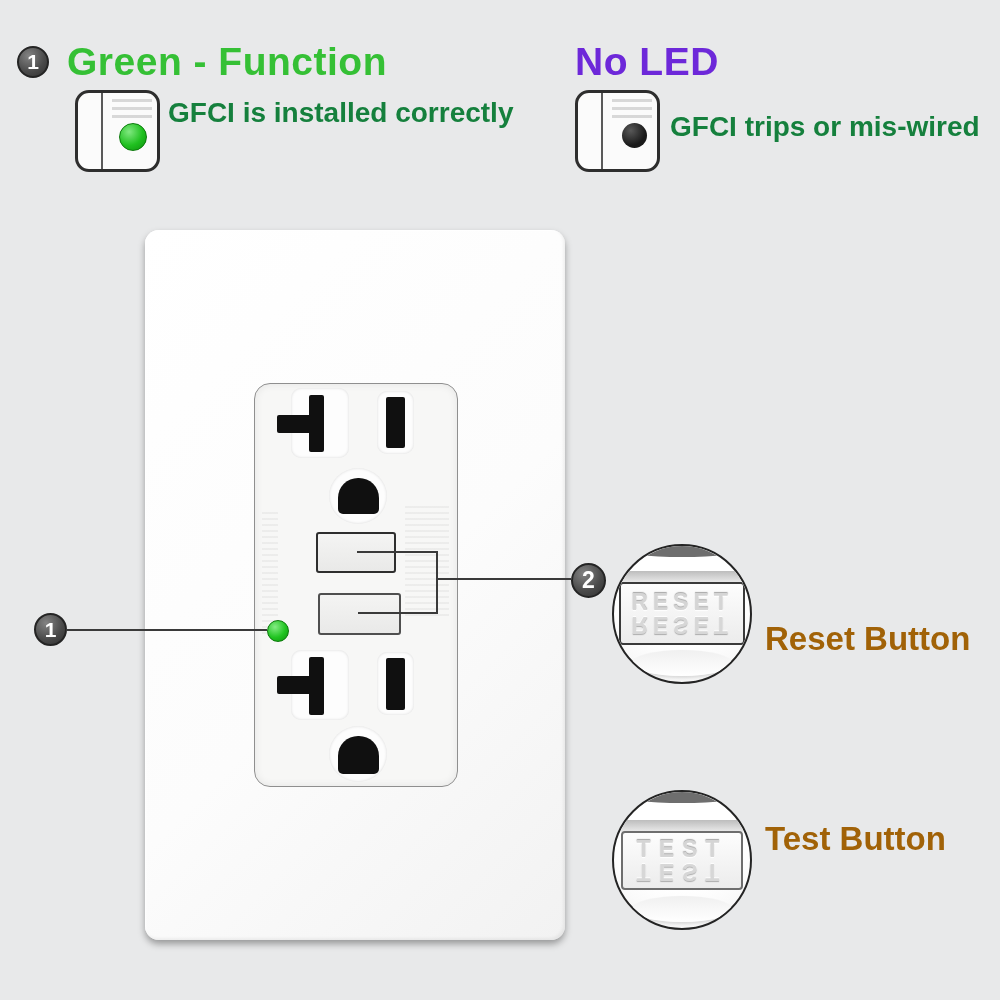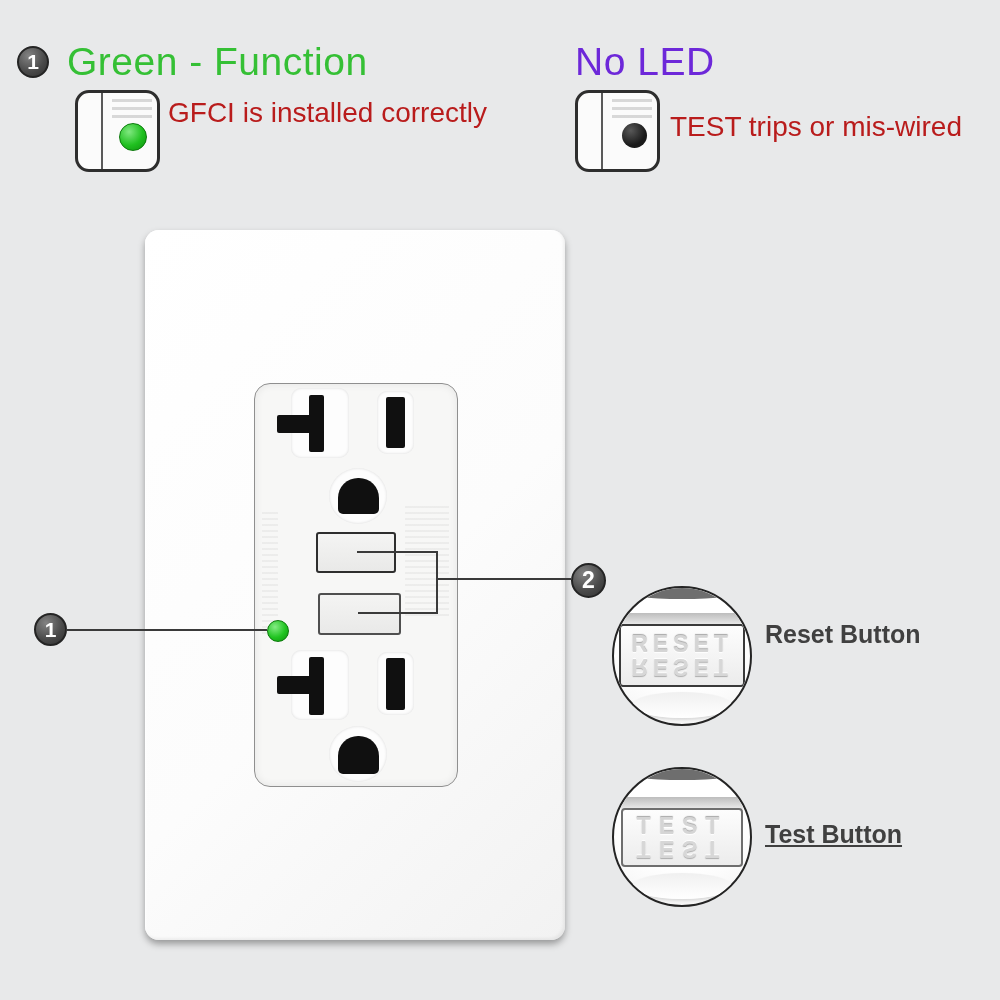--- a/index.html
+++ b/index.html
@@ -9,24 +9,24 @@
   
   .badge{position:absolute;border-radius:50%;
     background:radial-gradient(circle at 35% 28%, #838383, #4a4a4a 58%, #2f2f2f);
     color:#fff;font-weight:bold;display:flex;align-items:center;justify-content:center;
     border:2px solid #242424;box-sizing:border-box;}
   .badge-hdr{left:17px;top:46px;width:32px;height:32px;font-size:21px;}
   .badge-led{left:34px;top:613px;width:33px;height:33px;font-size:21px;}
   .badge-btn{left:571px;top:563px;width:35px;height:35px;font-size:23px;}
 
   
-  .title{position:absolute;font-weight:normal;font-size:39px;letter-spacing:0.5px;white-space:nowrap;}
+  .title{position:absolute;font-weight:bold;font-size:39px;letter-spacing:0.5px;white-space:nowrap;}
   .title-green{left:67px;top:40px;color:#35c035;}
   .title-dark{left:575px;top:40px;color:#6d28d9;}
-  .desc{position:absolute;font-weight:normal;font-size:28px;line-height:28px;color:#b91c1c;white-space:nowrap;}
+  .desc{position:absolute;font-weight:bold;font-size:28px;line-height:28px;color:#15803d;white-space:nowrap;}
   .desc-green{left:168px;top:99px;}
   .desc-noled{left:670px;top:113px;}
 
   
   .mini-icon{position:absolute;width:85px;height:82px;box-sizing:border-box;
     border:3px solid #2e2e2e;border-radius:14px;background:#fbfbfb;overflow:hidden;}
   .mini-green{left:75px;top:90px;}
   .mini-noled{left:575px;top:90px;}
   .mini-divider{position:absolute;left:23px;top:0;width:2px;height:100%;background:#5a5a5a;}
   .mini-lines{position:absolute;left:34px;top:6px;width:40px;height:24px;
@@ -80,41 +80,41 @@
   .ln-led{left:66px;top:629px;width:201px;height:2px;}
   .ln-reset{left:357px;top:551px;width:81px;height:2px;}
   .ln-vert{left:436px;top:551px;width:2px;height:63px;}
   .ln-test{left:358px;top:612px;width:80px;height:2px;}
   .ln-mid{left:438px;top:578px;width:133px;height:2px;}
 
   
   .mag{position:absolute;width:140px;height:140px;border-radius:50%;box-sizing:border-box;
     border:2.5px solid #242424;overflow:hidden;
     background:radial-gradient(circle at 50% 22%, #ffffff 55%, #f1f1f1);}
-  .mag-reset{left:612px;top:586px;}
-  .mag-test{left:612px;top:767px;}
+  .mag-reset{left:612px;top:544px;}
+  .mag-test{left:612px;top:790px;}
   .mag-shoulder{position:absolute;top:-5px;left:6px;right:6px;height:16px;background:#6e6e6e;border-radius:50%;}
   .mag-band{position:absolute;left:0;right:0;height:12px;background:linear-gradient(#bdbdbd,#ebebeb);}
   .band-reset{top:25px;}
   .band-test{top:28px;}
   .mag-button{position:absolute;box-sizing:border-box;border-radius:4px;
     background:linear-gradient(180deg,#fdfdfd,#ececec);
     display:flex;flex-direction:column;align-items:center;justify-content:center;}
   .magbtn-reset{left:5px;top:36px;width:126px;height:63px;border:2.5px solid #3a3a3a;}
   .magbtn-test{left:7px;top:39px;width:122px;height:59px;border:2.5px solid #6e6e6e;}
   .emboss{font-weight:bold;color:#d5d5d5;white-space:nowrap;
     text-shadow:0 1px 1px #ffffff, 0 -1px 1px #a8a8a8;}
   .emboss-reset{font-size:23px;letter-spacing:5px;line-height:25px;}
   .emboss-test{font-size:23px;letter-spacing:8px;line-height:25px;}
   .mirror{transform:scaleY(-1);margin-top:-3px;opacity:.92;}
   .mag-foot{position:absolute;bottom:6px;left:18px;right:18px;height:26px;border-radius:50%;
     background:linear-gradient(180deg,#f0f0f0,#ffffff);box-shadow:0 2px 3px rgba(0,0,0,.12);}
-  .mag-label{position:absolute;font-size:25px;font-weight:bold;color:#404040;white-space:nowrap;}
+  .mag-label{position:absolute;font-size:33px;font-weight:bold;color:#a16207;white-space:nowrap;}
   .lbl-reset{left:765px;top:620px;}
-  .lbl-test{left:765px;top:820px;text-decoration:underline;}
+  .lbl-test{left:765px;top:820px;}
 </style>
 </head>
 <body>
 
 <div class="stage">
 
   <div class="badge badge-hdr">1</div>
   <div class="title title-green">Green - Function</div>
 
   <div class="mini-icon mini-green">
@@ -125,21 +125,21 @@
   <div class="desc desc-green">
     <div>GFCI is installed correctly</div>
   </div>
 
   <div class="title title-dark">No LED</div>
   <div class="mini-icon mini-noled">
     <div class="mini-divider"></div>
     <div class="mini-lines"></div>
     <div class="mini-dot dot-dark"></div>
   </div>
-  <div class="desc desc-noled">TEST trips or mis-wired</div>
+  <div class="desc desc-noled">GFCI trips or mis-wired</div>
 
   <div class="plate"></div>
   <div class="insert">
 
     <div class="recess rc-tl"></div>
     <div class="recess rc-tr"></div>
     <div class="recess rc-tg"></div>
     <div class="slot sl-t-vert"></div>
     <div class="slot sl-t-horz"></div>
     <div class="slot sl-t-right"></div>

